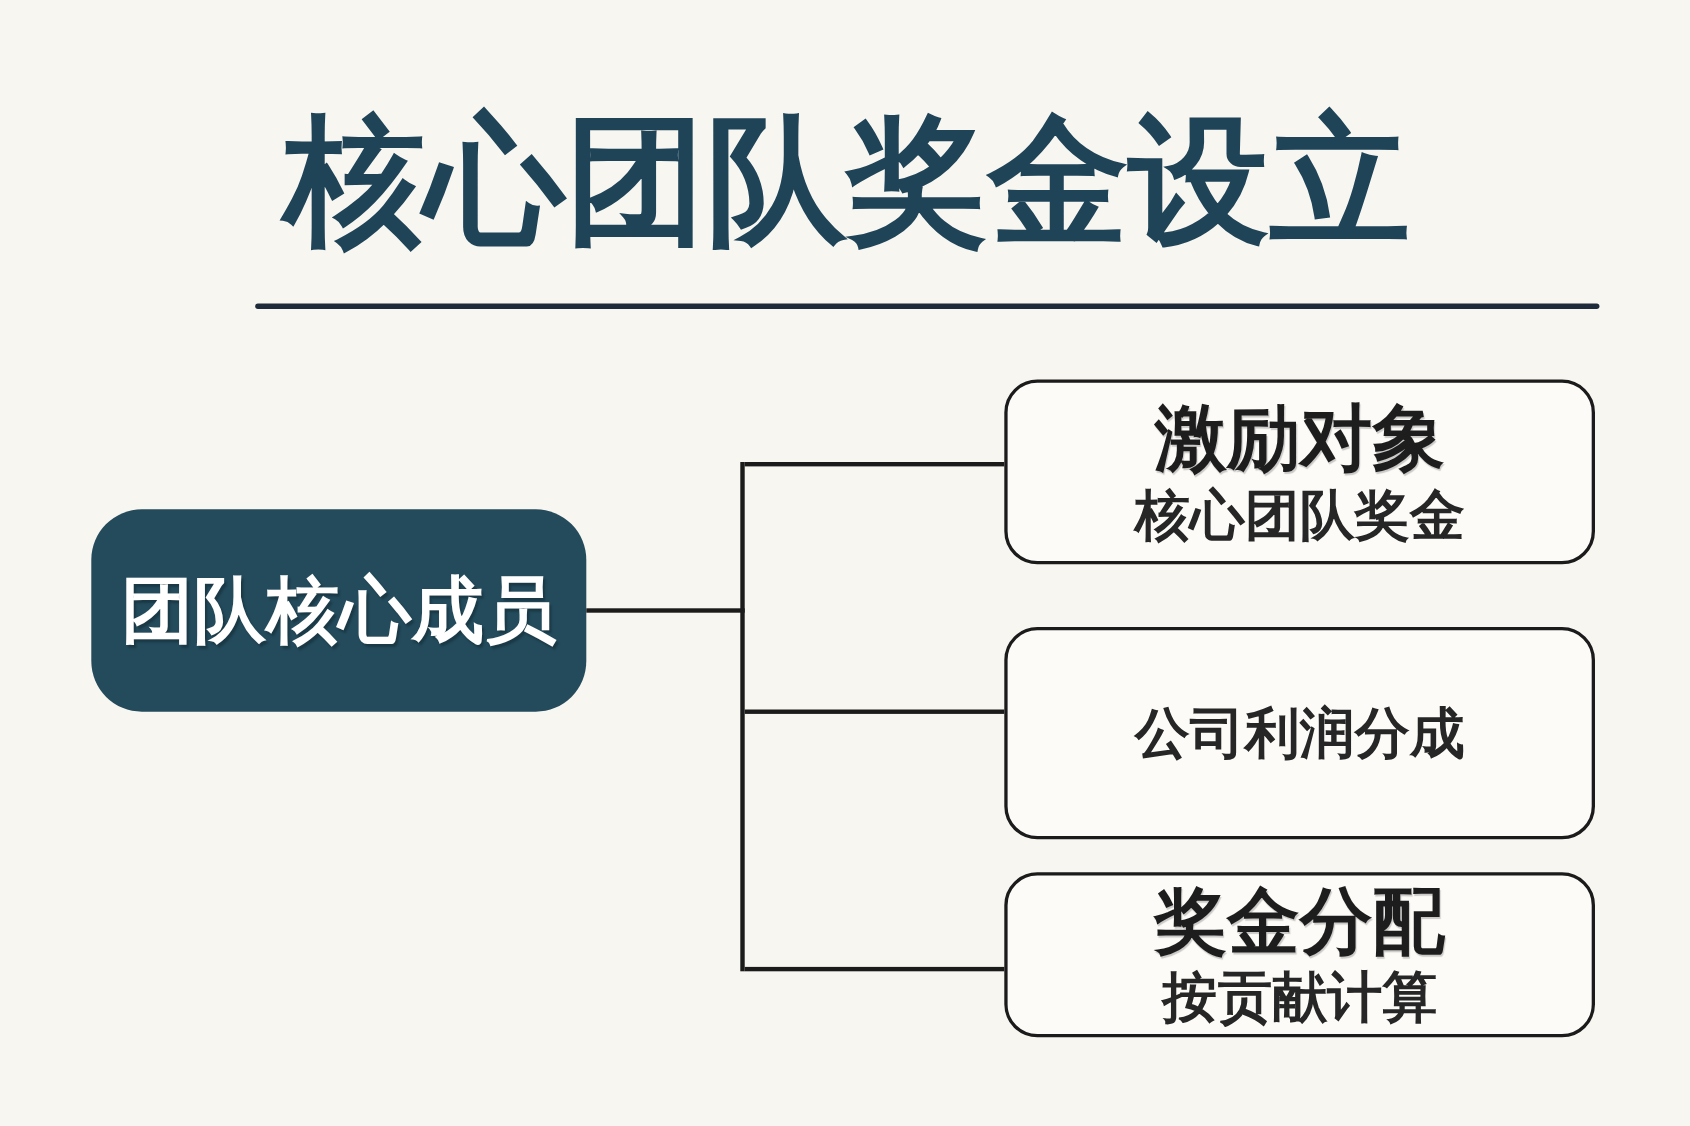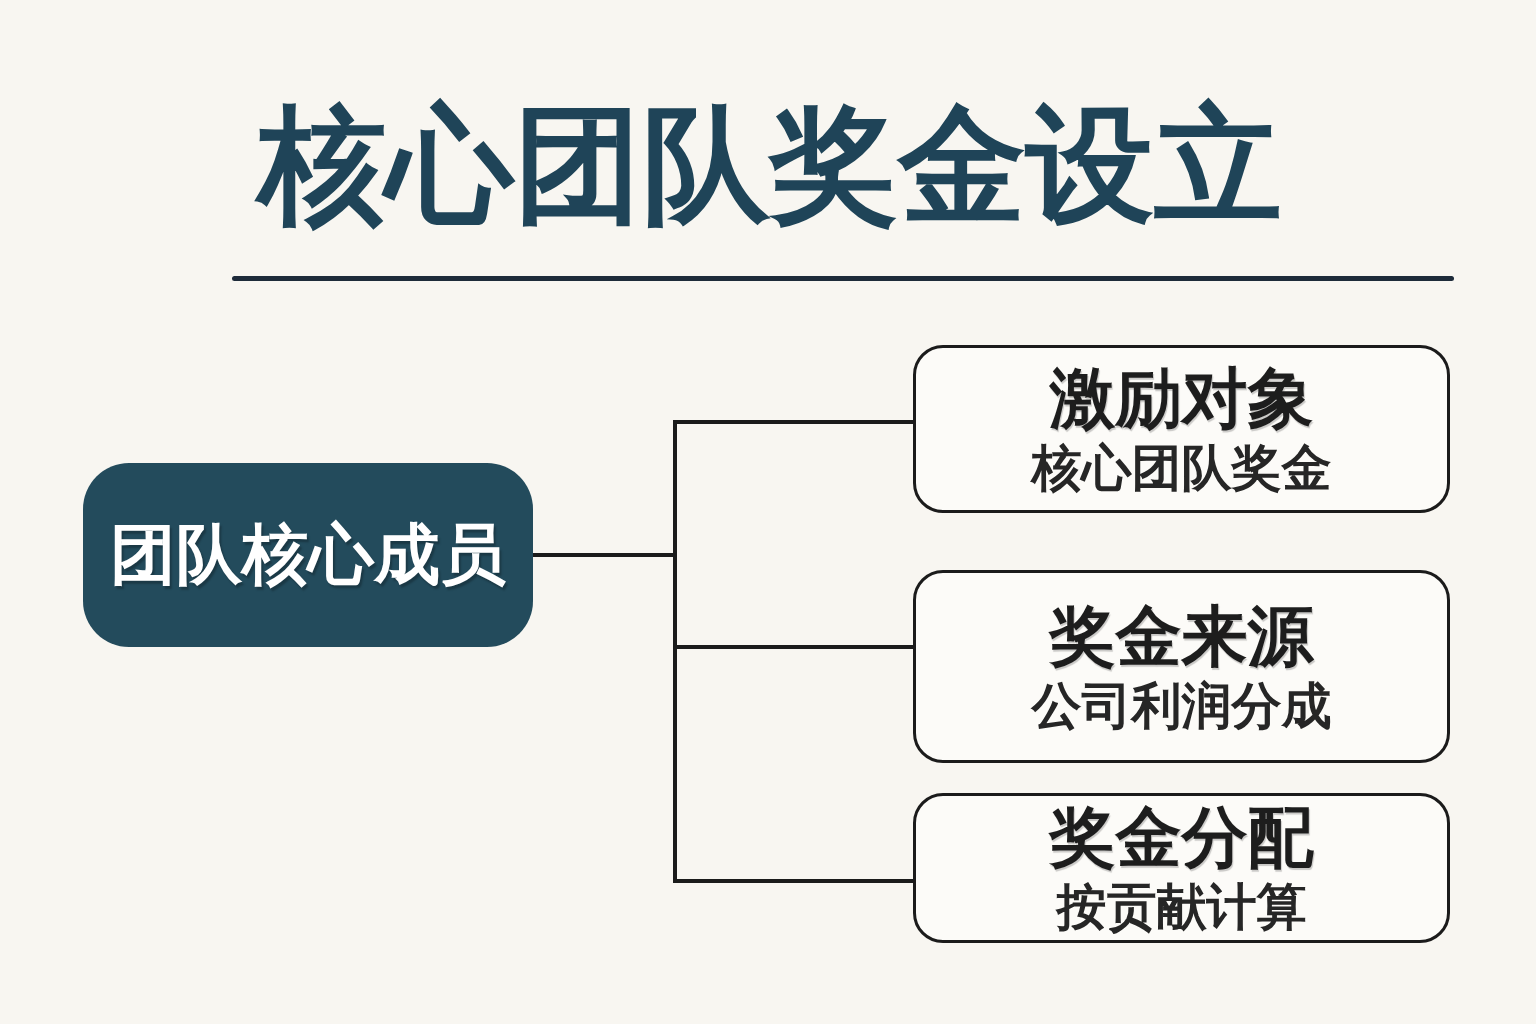--- a/index.html
+++ b/index.html
@@ -107,20 +107,19 @@
 <div class="connector conn-b1"></div>
 <div class="connector conn-b2"></div>
 <div class="connector conn-b3"></div>
 
 <div class="branch-box branch-box-1">
   <div class="branch-heading">激励对象</div>
   <div class="branch-subtitle">核心团队奖金</div>
 </div>
 
 <div class="branch-box branch-box-2">
-  <div class="branch-heading">奖金来源</div>
   <div class="branch-subtitle">公司利润分成</div>
 </div>
 
 <div class="branch-box branch-box-3">
   <div class="branch-heading">奖金分配</div>
   <div class="branch-subtitle">按贡献计算</div>
 </div>
 
 </body></html>

